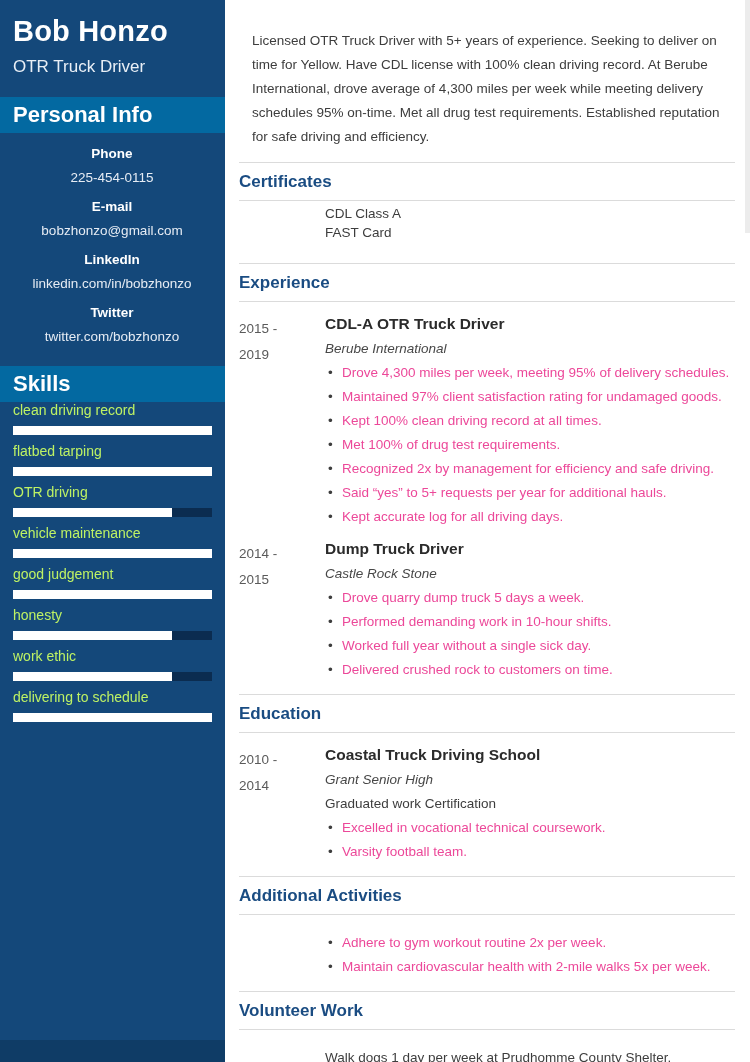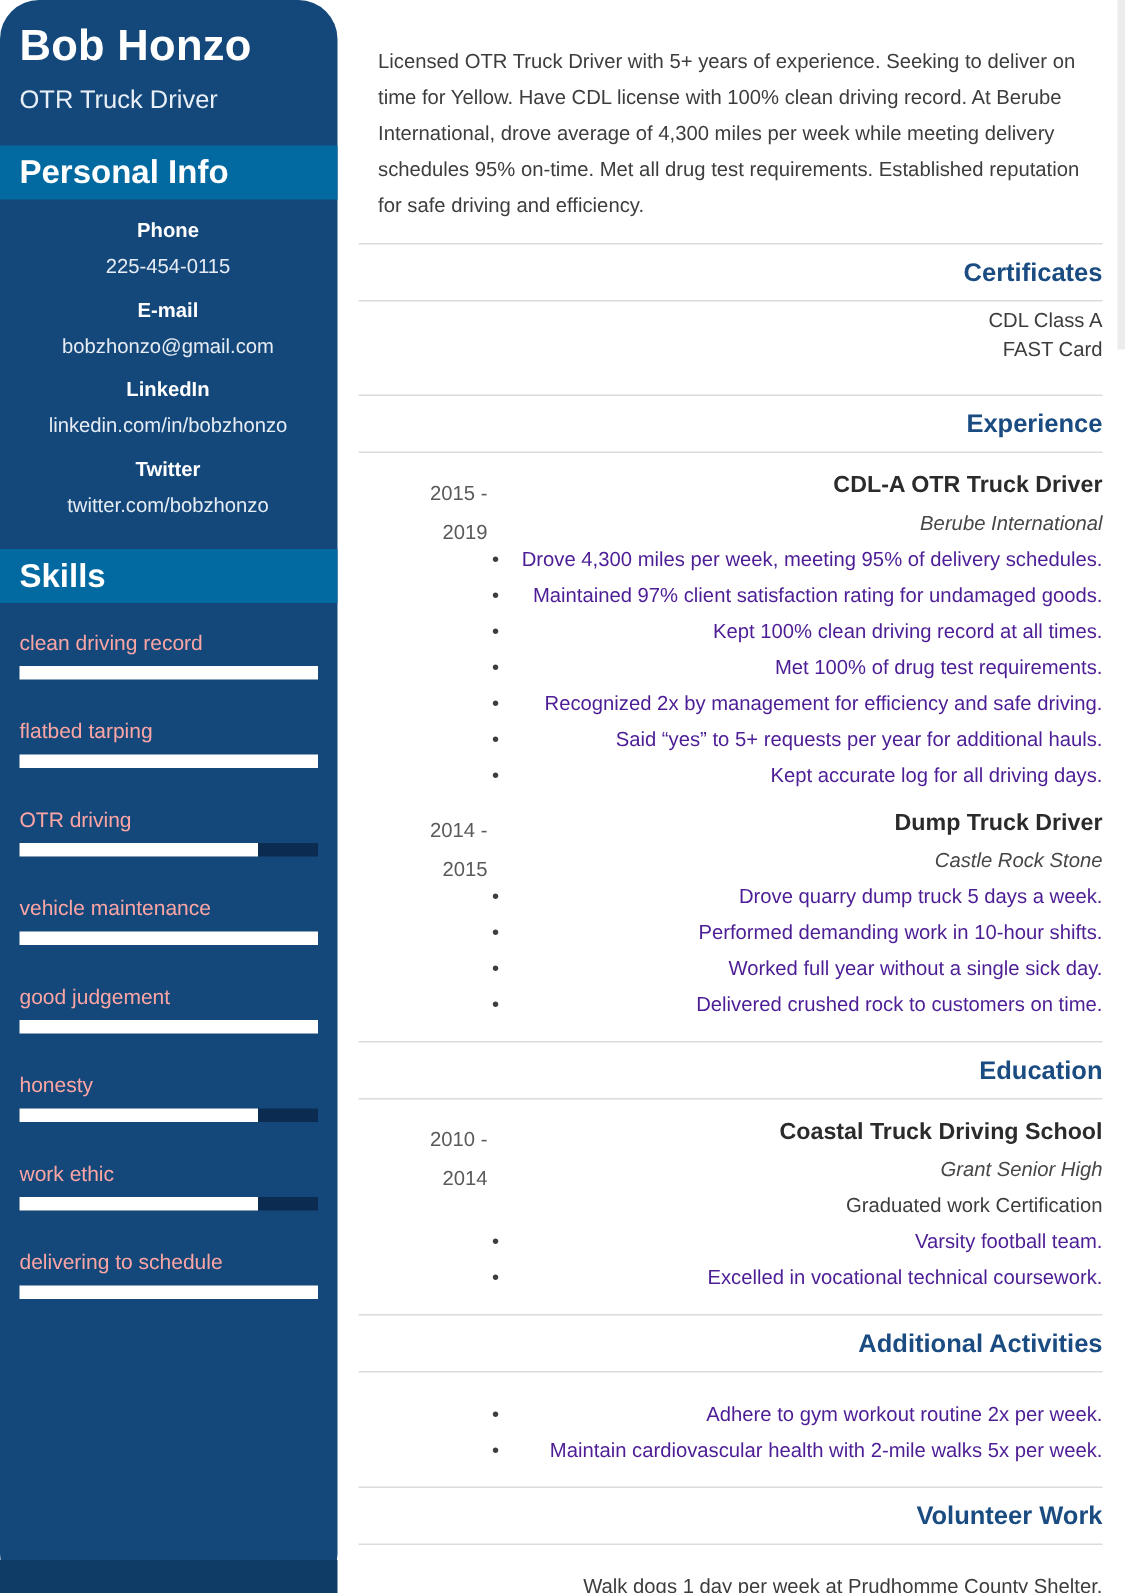--- a/index.html
+++ b/index.html
@@ -7,72 +7,72 @@
     width:750px; height:1062px;
     font-family:"Liberation Sans", sans-serif;
     background:#ffffff;
     -webkit-font-smoothing:antialiased;
   }
   .page { position:relative; width:750px; height:1062px; overflow:hidden; background:#ffffff; }
 
   
   .sidebar {
     position:absolute; left:0; top:0; width:225px; height:1062px;
-    background:#14487A; color:#ffffff; box-sizing:border-box;border-radius:26px;
+    background:#14487A; color:#ffffff; box-sizing:border-box;
   }
   .sb-name {
     margin:0; padding:14px 12px 0 13px;
     font-size:29px; font-weight:bold; line-height:34px; color:#ffffff; letter-spacing:0.2px;
   }
   .sb-title {
     padding:9px 12px 0 13px; font-size:17px; line-height:20px; color:#E9EFF6; font-weight:400;
   }
   .sb-band {
     margin-top:20px; background:#0369a1; color:#ffffff;
     padding:8px 12px 9px 13px; font-size:22px; font-weight:bold; line-height:19px;
   }
   .contact-item { padding:0 14px 0 13px;text-align:center; }
   .c-label { margin-top:13px; font-size:13.5px; font-weight:bold; line-height:16px; color:#ffffff; }
   .c-value { margin-top:8px; font-size:13.5px; line-height:16px; color:#E6ECF4; word-break:break-all; }
   .skills-band { margin-top:21px; }
   .skill-item { padding:0 14px 8px 13px; }
-  .s-label { margin-top:18px; font-size:14px; line-height:16px; color:#fca5a5; }
+  .s-label { margin-top:0; font-size:14px; line-height:16px; color:#bef264; }
   .s-bar { margin-top:8px; height:9px; width:199px; background:#0B2C50; }
   .s-fill { height:100%; background:#ffffff; }
   .sb-footer { position:absolute; left:0; bottom:0; width:100%; height:22px; background:#0F3C66; }
 
   
   .main {
     position:absolute; left:225px; top:0; width:525px; height:1062px;
     box-sizing:border-box; padding:14px 15px 0 14px;
   }
   .summary {
     margin:13px; padding-top:2px;
     font-size:13.5px; line-height:24px; color:#3D3D3D;
   }
-  .section { border-top:1px solid #DBDBDB; margin-top:10px;text-align:right; }
+  .section { border-top:1px solid #DBDBDB; margin-top:10px; }
   .section h2 {
     margin:0; padding:9px 0; font-size:17px; line-height:19px;
     font-weight:bold; color:#1A4C82; border-bottom:1px solid #DBDBDB;
   }
   .sec-body { padding:2px 0 2px; }
   .simple-item { padding-left:86px; font-size:13.5px; line-height:16px; color:#3D3D3D; margin-top:3px; }
   .sec-body .simple-item:last-child { margin-bottom:10px; }
 
   .entry { display:flex; margin-top:10px; }
   .entry-dates { flex:none; width:86px; font-size:13.5px; color:#5A5A5A; line-height:26px; padding-top:2px; }
   .entry-dates span { display:block; }
   .entry-main { flex:1; min-width:0; }
   .entry-title { font-size:15.5px; font-weight:bold; color:#2B2B2B; line-height:20px; }
   .entry-sub { margin-top:7px; font-style:italic; font-size:13.5px; color:#474747; line-height:16px; }
   .entry-desc { margin-top:8px; font-size:13.5px; color:#3D3D3D; line-height:16px; }
   ul.bullets { list-style:none; margin:4px 0 0 0; padding:0; }
   .bullets li {
     position:relative; padding-left:17px;
-    font-size:13.5px; line-height:24px; color:#4c1d95;
+    font-size:13.5px; line-height:24px; color:#ec4899;
   }
   .bullets li::before { content:"\2022"; position:absolute; left:3px; color:#3D3D3D; }
 
   .edge-shadow { position:absolute; right:0; top:0; width:5px; height:233px; background:#ECECEC; }
 </style>
 </head>
 <body>
 
 <div class="page">
 
@@ -211,22 +211,22 @@
             <div class="entry">
               <div class="entry-dates">
                 <span>2010 -</span>
                 <span>2014</span>
               </div>
               <div class="entry-main">
                 <div class="entry-title">Coastal Truck Driving School</div>
                 <div class="entry-sub">Grant Senior High</div>
                 <div class="entry-desc">Graduated work Certification</div>
                 <ul class="bullets">
+                  <li>Excelled in vocational technical coursework.</li>
                   <li>Varsity football team.</li>
-                  <li>Excelled in vocational technical coursework.</li>
                 </ul>
               </div>
             </div>
           </div>
         </section>
         <section class="section">
           <h2>Additional Activities</h2>
           <div class="sec-body">
             <div class="entry">
               <div class="entry-dates"></div>

